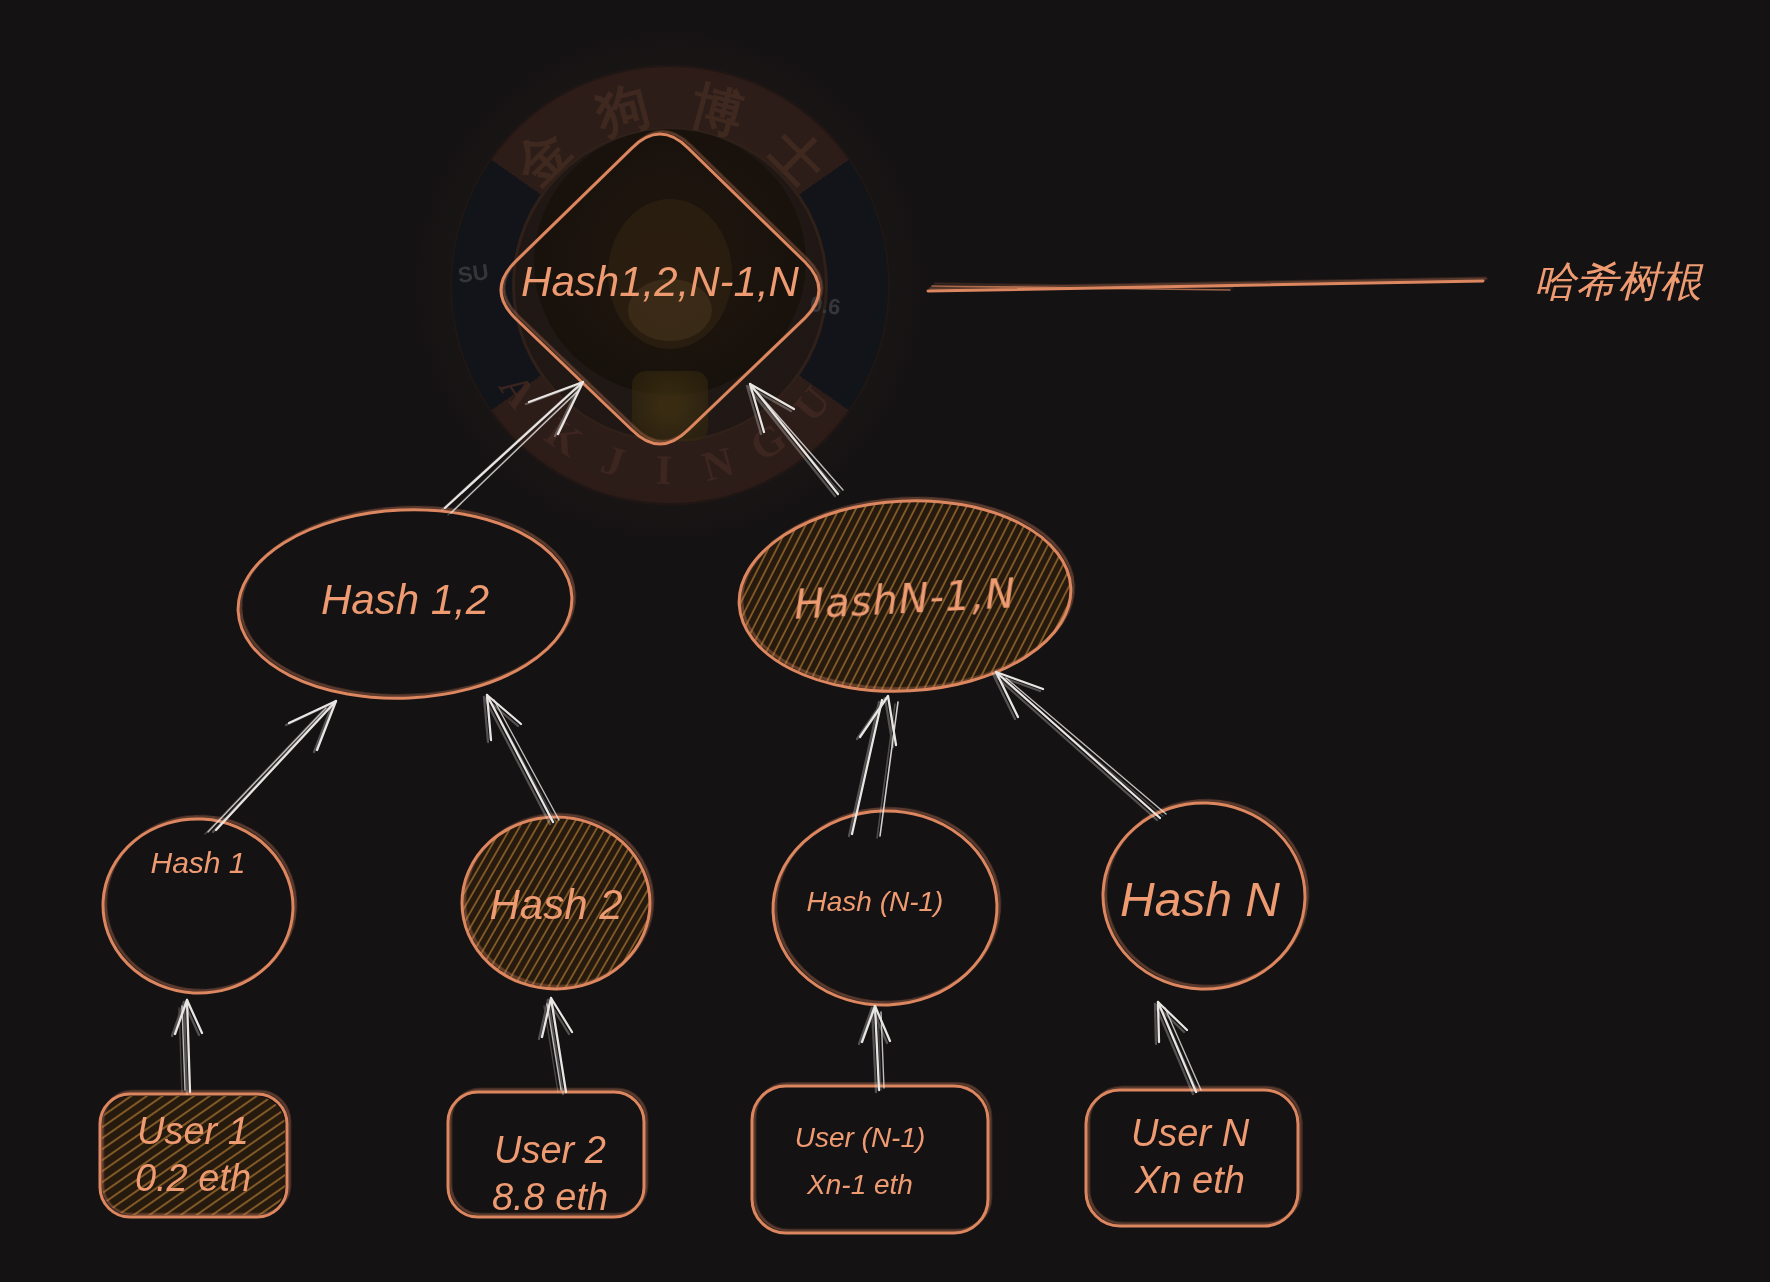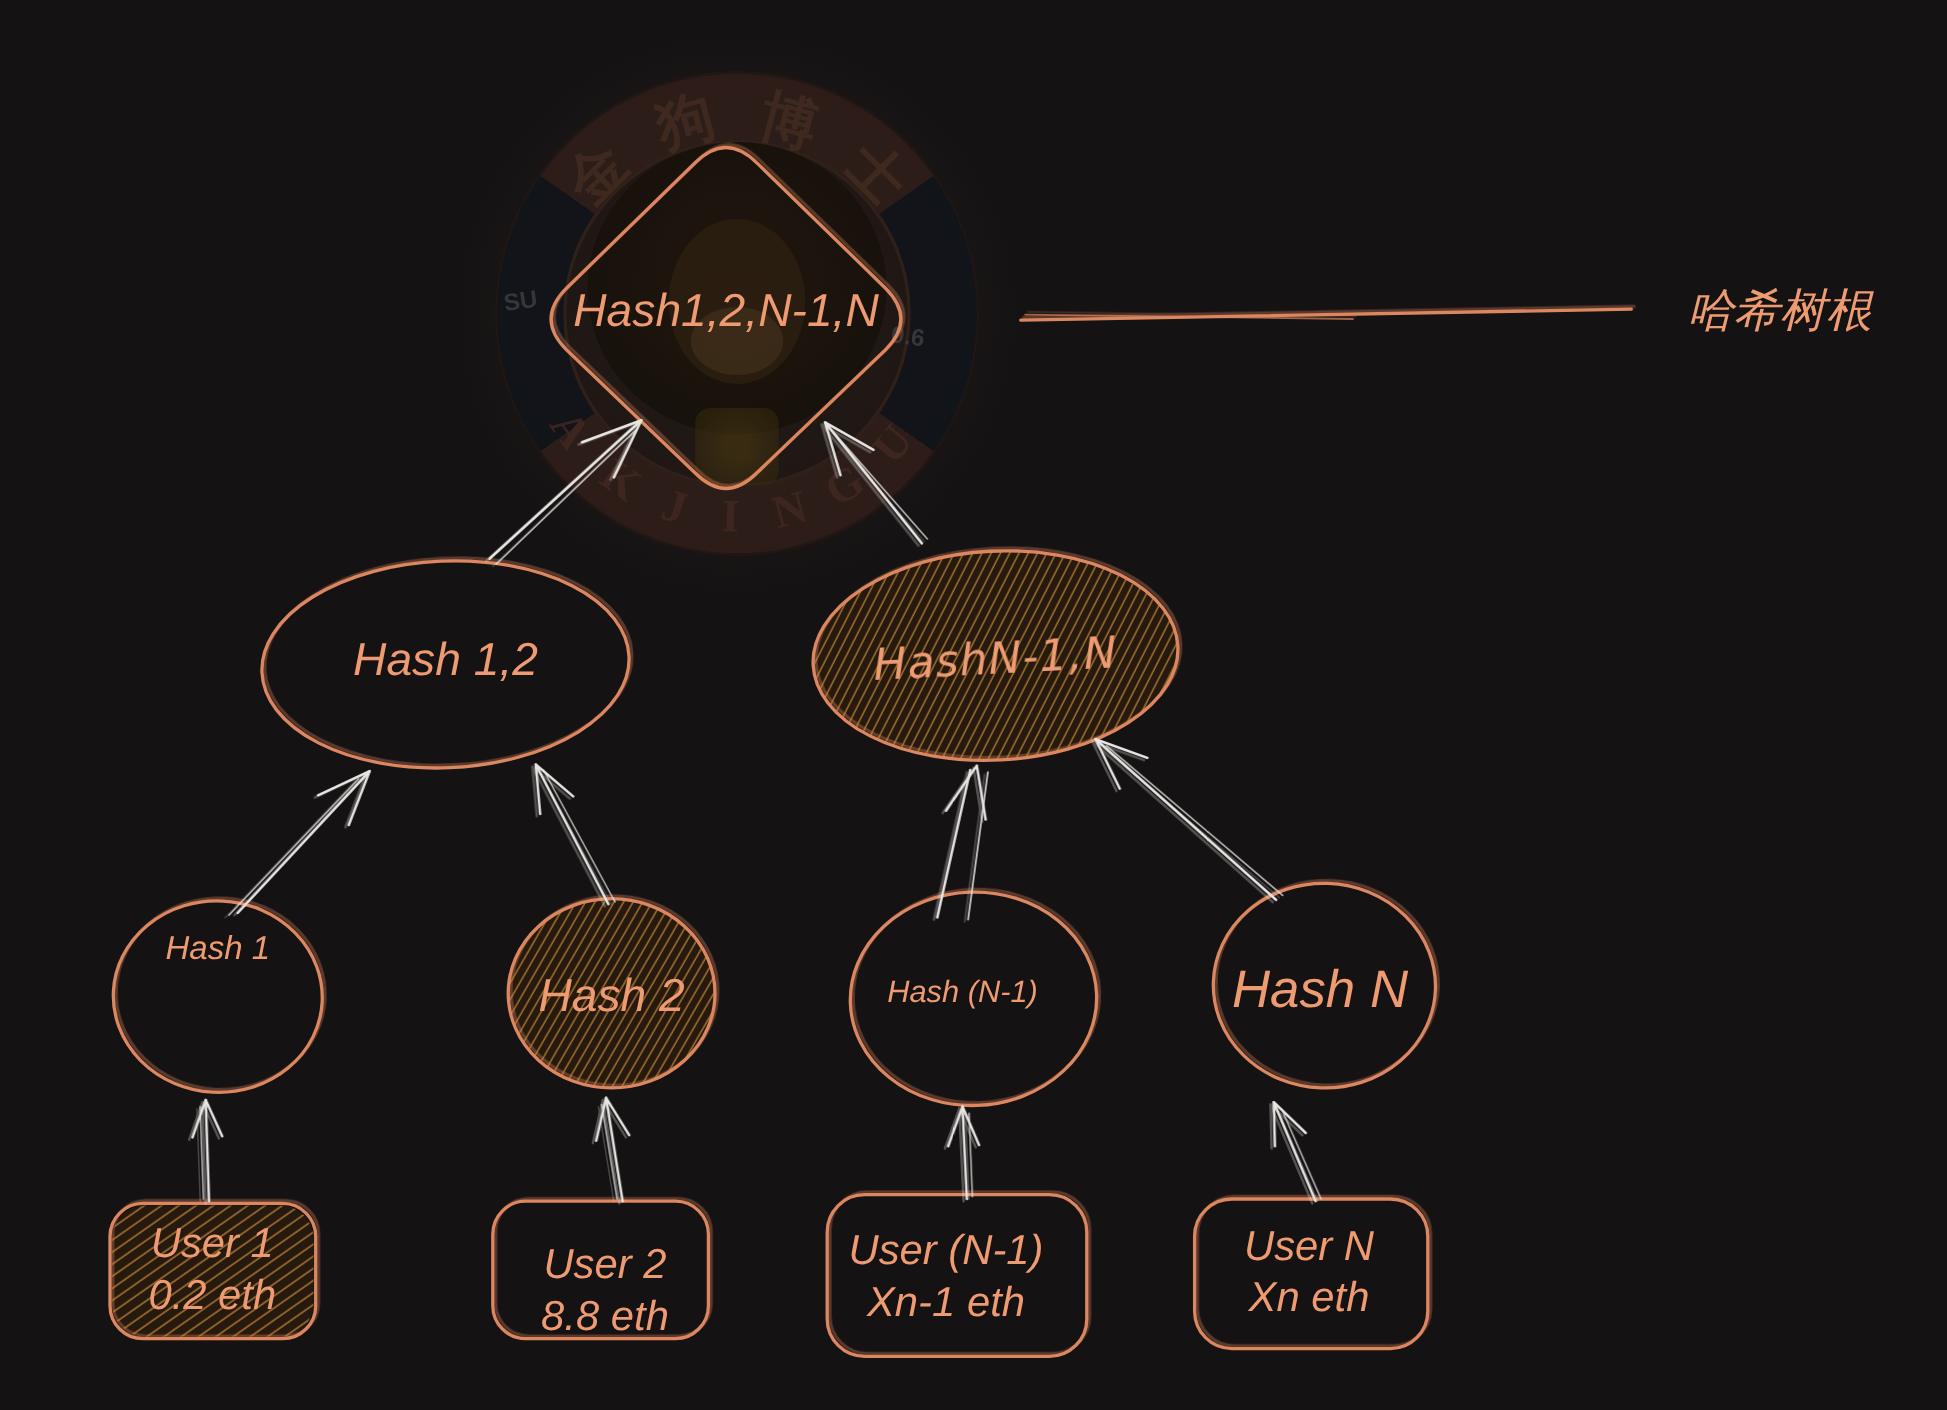--- a/index.html
+++ b/index.html
@@ -176,21 +176,21 @@
   <div class="lbl twoline" style="left:93px;top:1108px;width:200px;font-size:38px;">
     <span>User 1</span><br>
     <span>0.2 eth</span>
   </div>
 
   <div class="lbl twoline" style="left:450px;top:1107px;width:200px;font-size:38px;margin-top:20px;">
     <span>User 2</span><br>
     <span>8.8 eth</span>
   </div>
 
-  <div class="lbl twoline" style="left:750px;top:1114px;width:220px;font-size:38px;">
+  <div class="lbl twoline" style="left:750px;top:1114px;width:220px;font-size:28px;">
     <span>User (N-1)</span><br>
     <span>Xn-1 eth</span>
   </div>
 
   <div class="lbl twoline" style="left:1070px;top:1110px;width:240px;font-size:38px;">
     <span>User N</span><br>
     <span>Xn eth</span>
   </div>
 
 </div>

